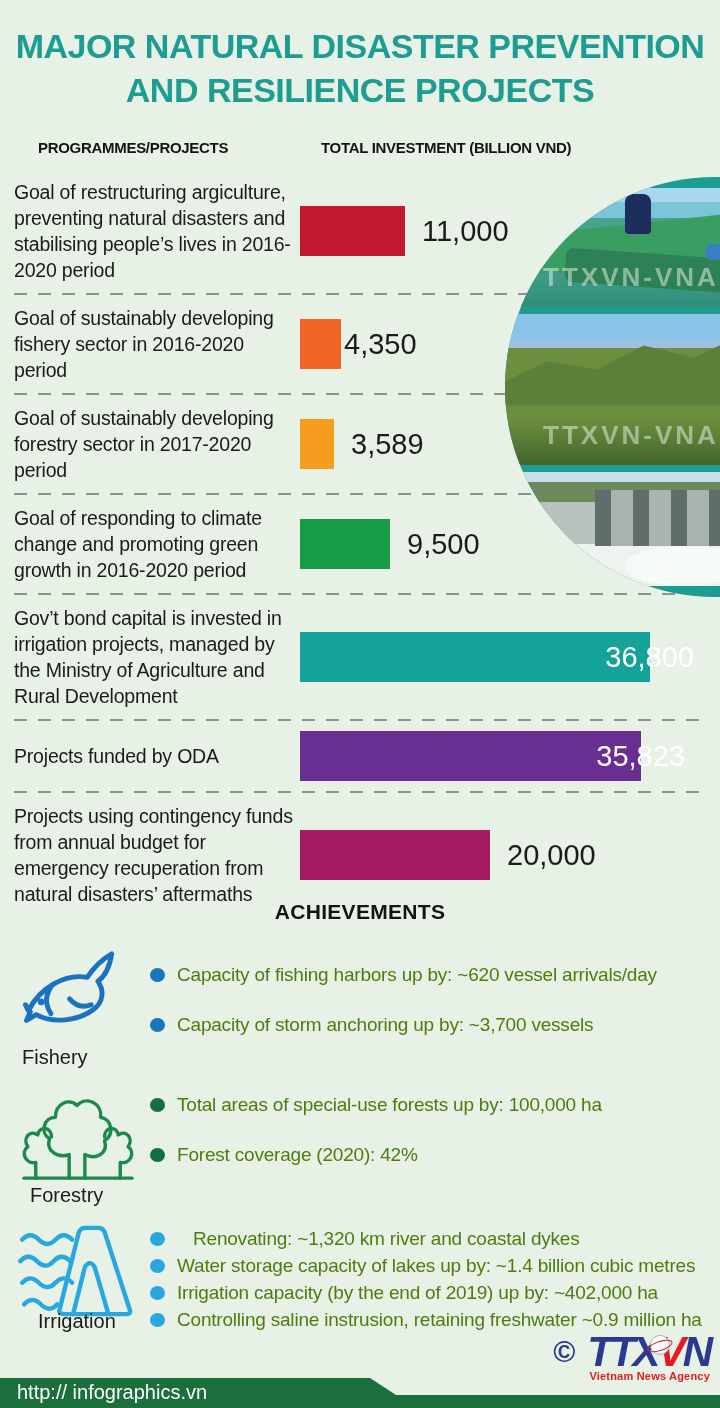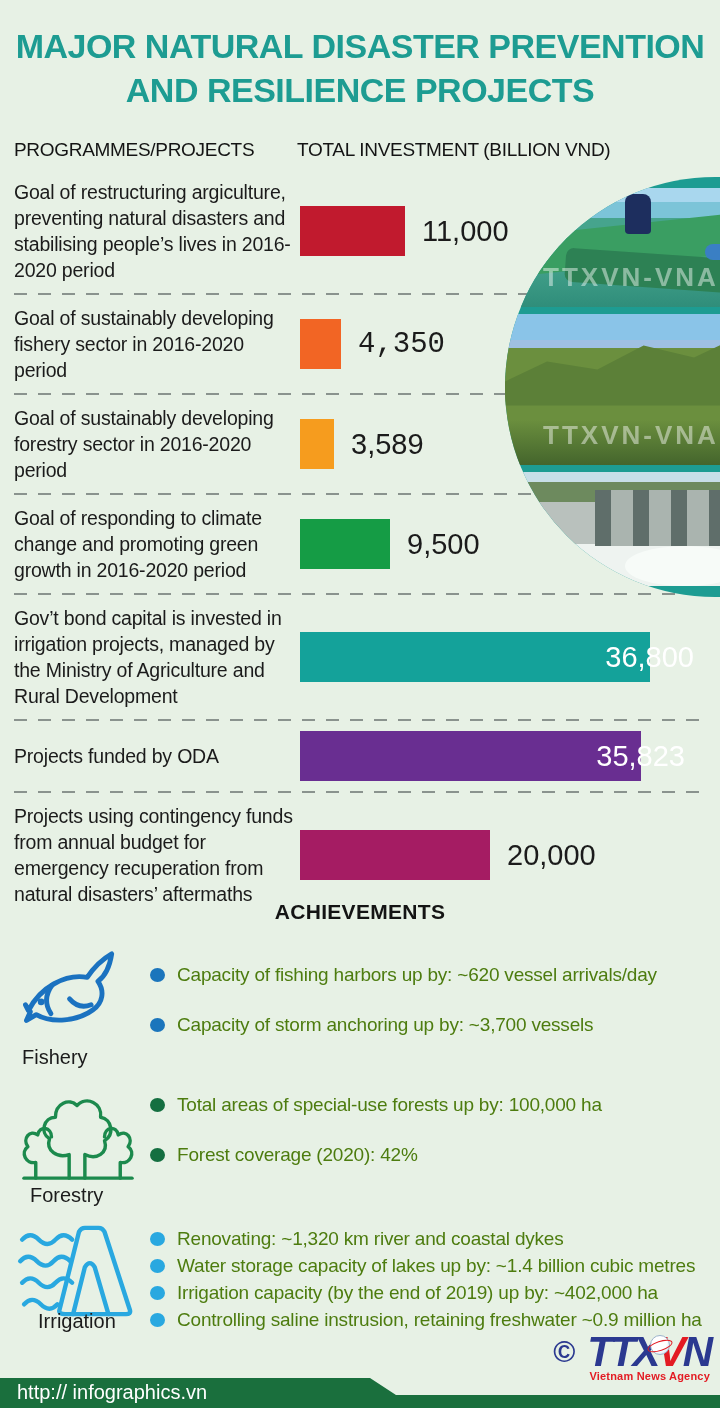--- a/index.html
+++ b/index.html
@@ -4,21 +4,21 @@
 <style>
   html,body{margin:0;padding:0;}
   body{font-family:"Liberation Sans","DejaVu Sans",sans-serif;}
   #page{position:relative;width:720px;height:1408px;background:#e7f1e5;overflow:hidden;}
 
   
   #title{position:absolute;top:24px;left:0;width:720px;text-align:center;
          color:#1d9c92;font-weight:bold;font-size:34px;line-height:44px;letter-spacing:-.5px;}
 
   
-  .col-head{position:absolute;top:139px;font-size:19px;font-weight:normal;color:#141414;letter-spacing:-.3px;}
+  .col-head{position:absolute;top:139px;font-size:15px;font-weight:bold;color:#141414;letter-spacing:-.3px;margin-left:24px;}
   #col-head-left{left:14px;}
   #col-head-right{left:297px;}
 
   
   #chart{position:absolute;left:14px;top:174px;width:694px;}
   .crow{display:flex;align-items:center;padding:5px 0;}
   .crow .lbl{width:286px;font-size:19.5px;line-height:26px;color:#1b1b1b;letter-spacing:-.2px;}
   .crow .barwrap{flex:1;position:relative;height:50px;text-align:center;}
   .bar{position:absolute;left:0;top:0;height:50px;}
   .val-out{position:absolute;top:50%;transform:translateY(-50%);font-size:29px;color:#1b1b1b;white-space:nowrap;}
@@ -89,26 +89,26 @@
         <div class="barwrap">
           <div class="bar" style="width: 105px; background: rgb(193, 26, 46);"></div>
           <div class="val-out" style="left: 122px;">11,000</div>
         </div>
       </div>
       <div class="sep"></div>
       <div class="crow">
         <div class="lbl">Goal of sustainably developing fishery sector in 2016-2020 period</div>
         <div class="barwrap">
           <div class="bar" style="width: 41px; background: rgb(242, 101, 36);"></div>
-          <div class="val-out" style="left: 58px; font-family: Liberation Mono, monospace;">4,350</div>
-        </div>
-      </div>
-      <div class="sep"></div>
-      <div class="crow">
-        <div class="lbl">Goal of sustainably developing forestry sector in 2016-2020 period</div>
+          <div class="val-out" style="left: 44px;">4,350</div>
+        </div>
+      </div>
+      <div class="sep"></div>
+      <div class="crow">
+        <div class="lbl">Goal of sustainably developing forestry sector in 2017-2020 period</div>
         <div class="barwrap">
           <div class="bar" style="width: 34px; background: rgb(246, 156, 30);"></div>
           <div class="val-out" style="left: 51px;">3,589</div>
         </div>
       </div>
       <div class="sep"></div>
       <div class="crow">
         <div class="lbl">Goal of responding to climate change and promoting green growth in 2016-2020 period</div>
         <div class="barwrap">
           <div class="bar" style="width: 90px; background: rgb(21, 156, 69);"></div>
@@ -219,21 +219,21 @@
       <span class="ach-text">Capacity of storm anchoring up by: ~3,700 vessels</span>
     </div>
     <div class="ach-item" style="top: 1094px;">
       <span class="dot" style="background: rgb(21, 111, 65);"></span>
       <span class="ach-text">Total areas of special-use forests up by: 100,000 ha</span>
     </div>
     <div class="ach-item" style="top: 1144px;">
       <span class="dot" style="background: rgb(21, 111, 65);"></span>
       <span class="ach-text">Forest coverage (2020): 42%</span>
     </div>
-    <div class="ach-item" style="top: 1228px;">
+    <div class="ach-item" style="top: 1228px; gap: 16px;">
       <span class="dot" style="background: rgb(41, 168, 224);"></span>
       <span class="ach-text">Renovating: ~1,320 km river and coastal dykes</span>
     </div>
     <div class="ach-item" style="top: 1255px;">
       <span class="dot" style="background: rgb(41, 168, 224);"></span>
       <span class="ach-text">Water storage capacity of lakes up by: ~1.4 billion cubic metres</span>
     </div>
     <div class="ach-item" style="top: 1282px;">
       <span class="dot" style="background: rgb(41, 168, 224);"></span>
       <span class="ach-text">Irrigation capacity (by the end of 2019) up by: ~402,000 ha</span>

